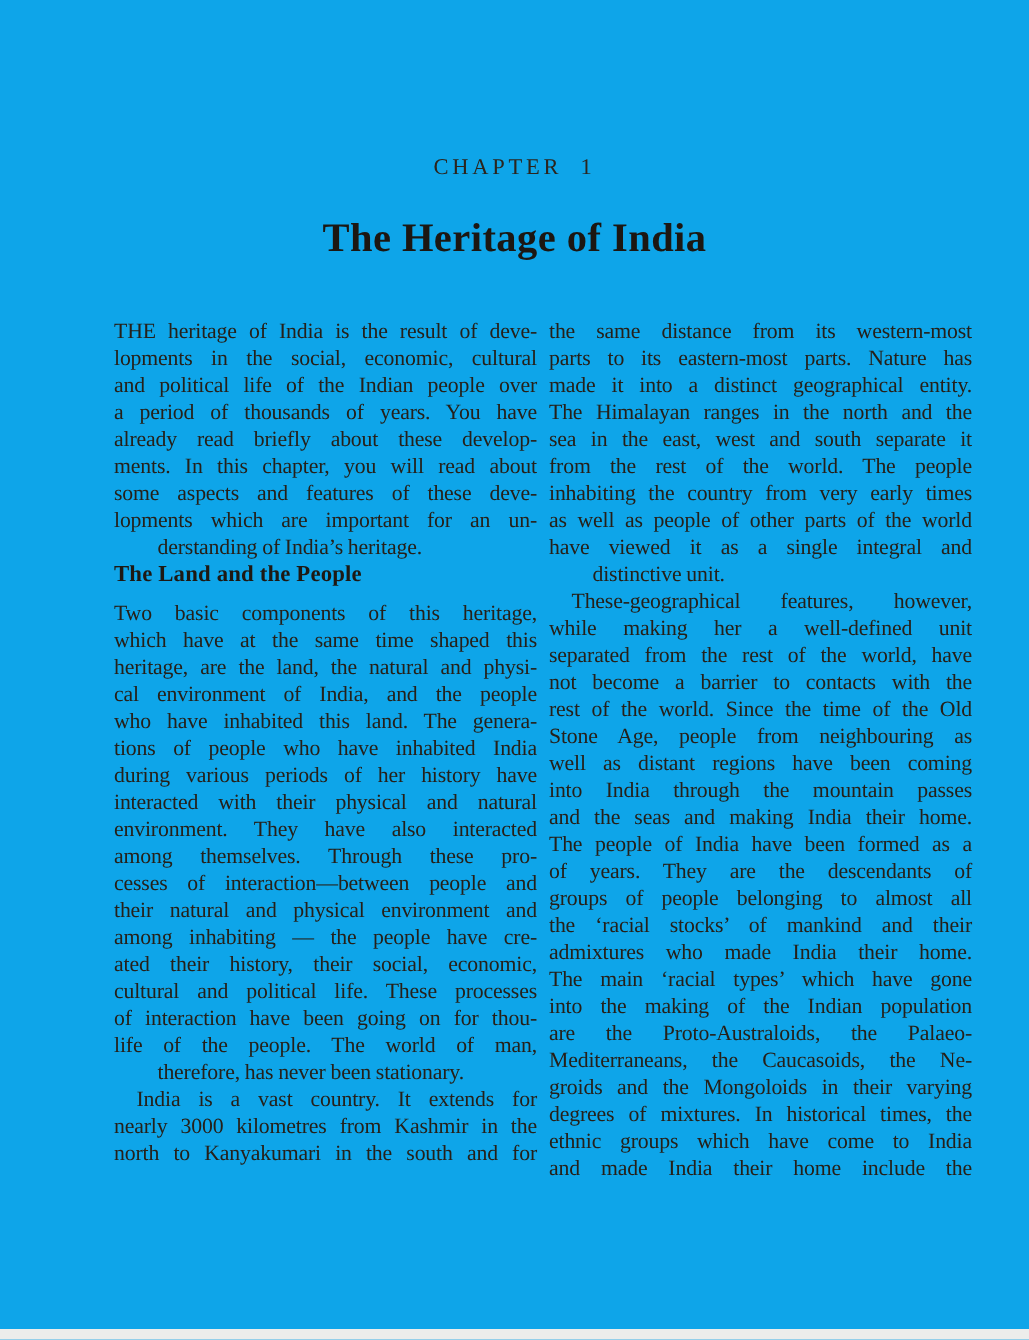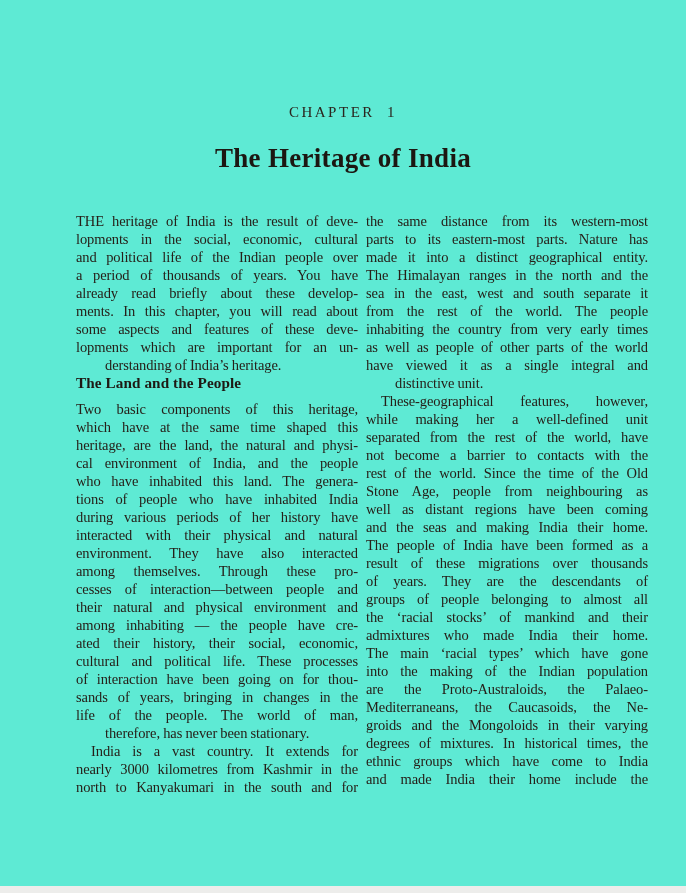--- a/index.html
+++ b/index.html
@@ -5,21 +5,21 @@
   html, body {
     margin: 0;
     padding: 0;
     background: #e9e9e7;
   }
   .page {
     position: relative;
     width: 686px;
     height: 893px;
     margin: 0 auto;
-    background: #5eead4;
+    background: #0ea5e9;
     font-family: "Liberation Serif", "DejaVu Serif", serif;
     color: #262019;
     overflow: hidden;
   }
   .page::after {
     content: "";
     position: absolute;
     left: 0; right: 0; bottom: 0;
     height: 7px;
     background: #ededeb;
@@ -106,21 +106,20 @@
           <div class="line">during various periods of her history have</div>
           <div class="line">interacted with their physical and natural</div>
           <div class="line">environment. They have also interacted</div>
           <div class="line">among themselves. Through these pro-</div>
           <div class="line">cesses of interaction—between people and</div>
           <div class="line">their natural and physical environment and</div>
           <div class="line">among inhabiting — the people have cre-</div>
           <div class="line">ated their history, their social, economic,</div>
           <div class="line">cultural and political life. These processes</div>
           <div class="line">of interaction have been going on for thou-</div>
-          <div class="line">sands of years, bringing in changes in the</div>
           <div class="line">life of the people. The world of man,</div>
           <div class="line end">therefore, has never been stationary.</div>
         </div>
         <div class="para indent">
           <div class="line">India is a vast country. It extends for</div>
           <div class="line">nearly 3000 kilometres from Kashmir in the</div>
           <div class="line">north to Kanyakumari in the south and for</div>
         </div>
       </div>
     <div class="column">
@@ -137,23 +136,23 @@
           <div class="line end">distinctive unit.</div>
         </div>
         <div class="para indent">
           <div class="line">These-geographical features, however,</div>
           <div class="line">while making her a well-defined unit</div>
           <div class="line">separated from the rest of the world, have</div>
           <div class="line">not become a barrier to contacts with the</div>
           <div class="line">rest of the world. Since the time of the Old</div>
           <div class="line">Stone Age, people from neighbouring as</div>
           <div class="line">well as distant regions have been coming</div>
+          <div class="line">into India through the mountain passes</div>
           <div class="line">and the seas and making India their home.</div>
           <div class="line">The people of India have been formed as a</div>
-          <div class="line">result of these migrations over thousands</div>
           <div class="line">of years. They are the descendants of</div>
           <div class="line">groups of people belonging to almost all</div>
           <div class="line">the ‘racial stocks’ of mankind and their</div>
           <div class="line">admixtures who made India their home.</div>
           <div class="line">The main ‘racial types’ which have gone</div>
           <div class="line">into the making of the Indian population</div>
           <div class="line">are the Proto-Australoids, the Palaeo-</div>
           <div class="line">Mediterraneans, the Caucasoids, the Ne-</div>
           <div class="line">groids and the Mongoloids in their varying</div>
           <div class="line">degrees of mixtures. In historical times, the</div>

